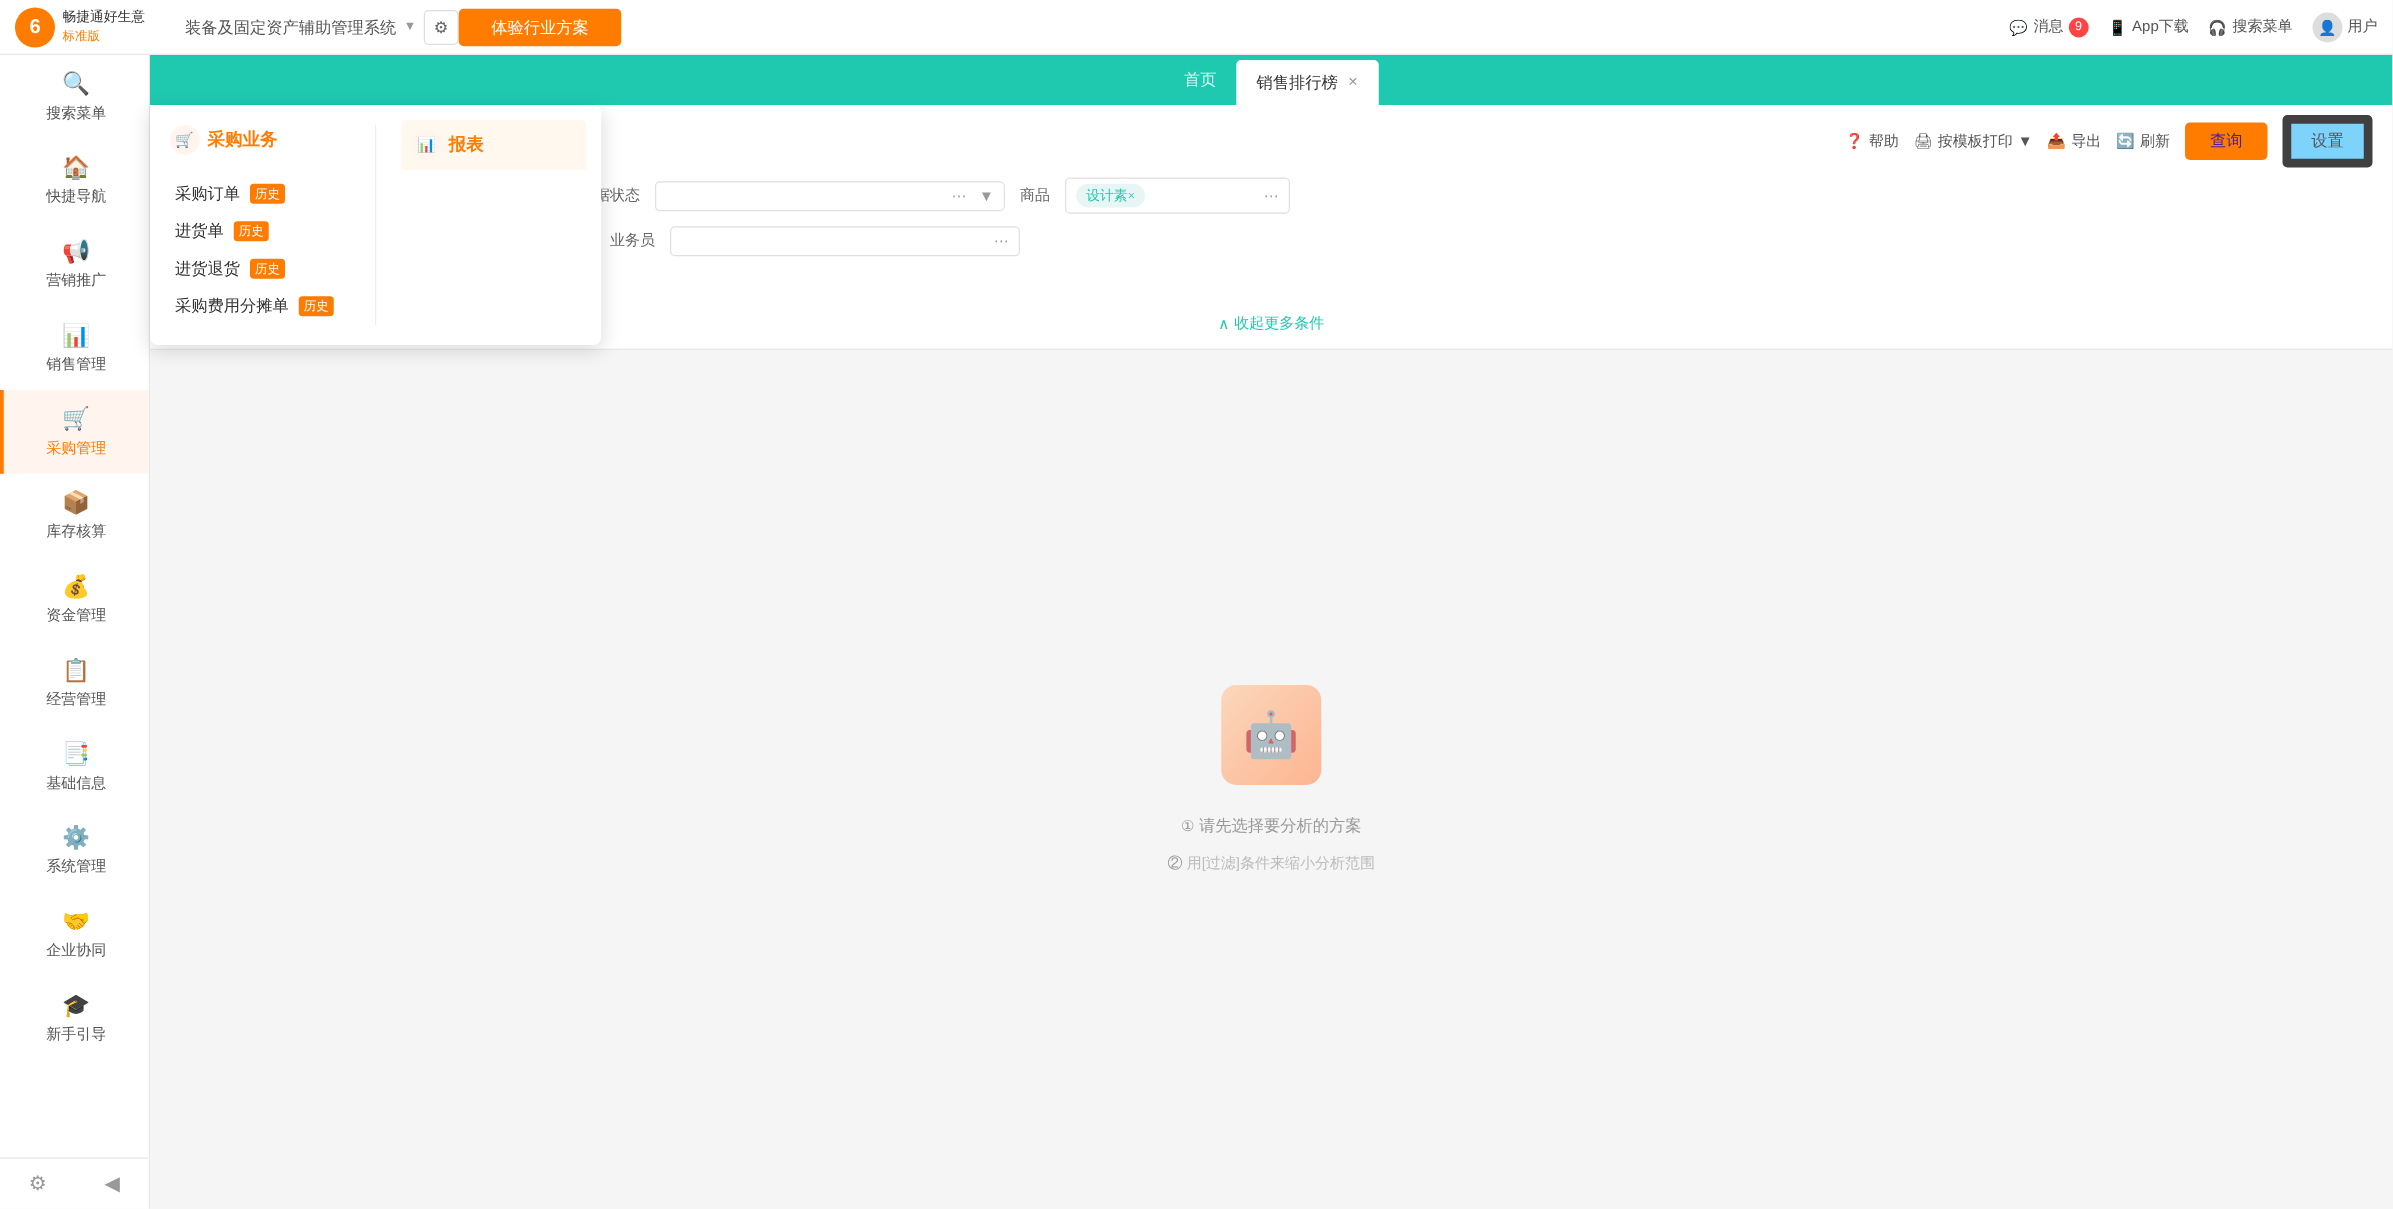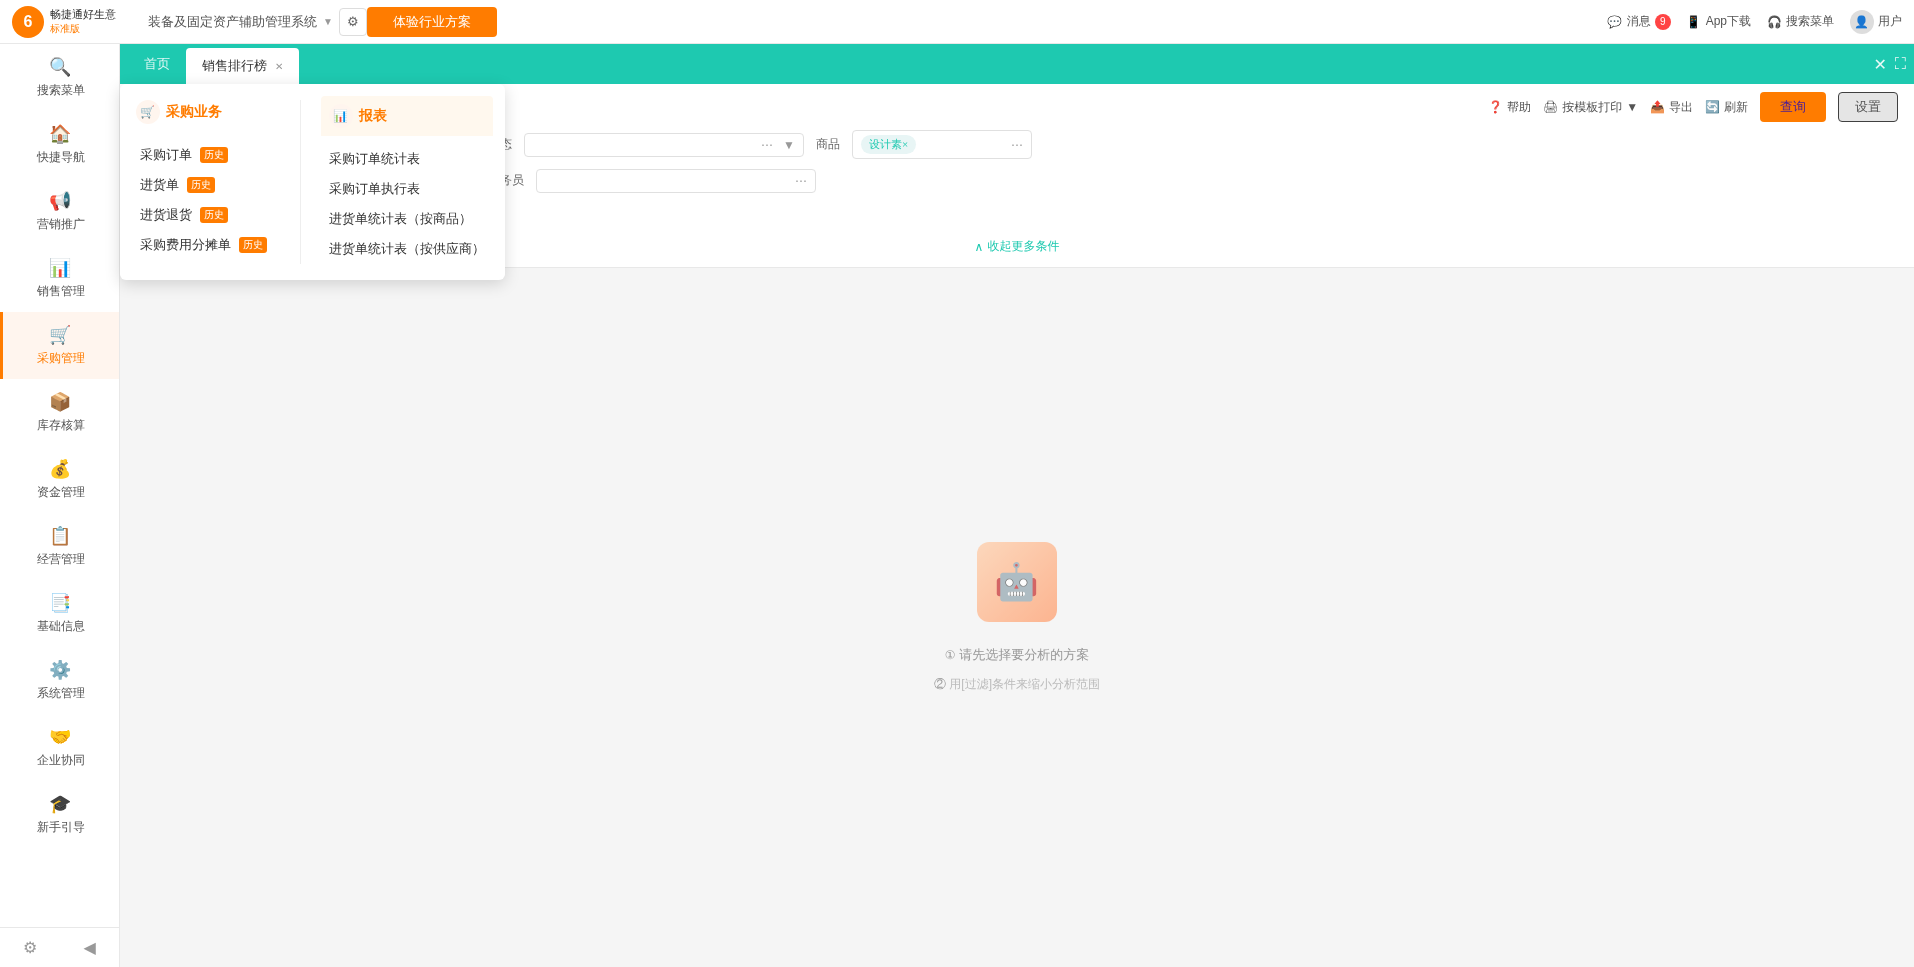--- a/index.html
+++ b/index.html
@@ -108,20 +108,21 @@
       display: flex; flex-direction: column;
       overflow: hidden;
     }
 
     
     .tab-bar {
       height: 40px;
       background: #1ec9b0;
       display: flex; align-items: center;
       padding: 0 8px;
+      flex-direction: column;
     }
     .tab {
       height: 40px;
       display: flex; align-items: center; gap: 4px;
       padding: 0 16px;
       cursor: pointer;
       font-size: 13px;
       color: rgba(255,255,255,0.85);
     }
     .tab.active {
@@ -153,22 +154,22 @@
       display: flex; align-items: center; gap: 4px;
       font-size: 12px; color: #555; cursor: pointer;
     }
     .query-btn {
       background: #ff7c00; color: #4c1d95;
       border: none; border-radius: 4px;
       padding: 6px 20px; cursor: pointer; font-size: 13px;
       min-width: 60px;
     }
     .settings-btn-small {
-      background: #e5e5e5; color: #555;
-      border: 1px solid #404040; border-radius: 4px;
+      background: #7dd3fc; color: #555;
+      border: 7px solid #404040; border-radius: 4px;
       padding: 5px 16px; cursor: pointer; font-size: 13px;
     }
     .filter-row {
       display: flex; align-items: center; gap: 12px; flex-wrap: wrap;
     }
     .filter-label { font-size: 12px; color: #666; white-space: nowrap; }
     .filter-field {
       display: flex; align-items: center; gap: 6px;
       border: 1px solid #e0e0e0; border-radius: 4px;
       padding: 4px 8px; background: white; min-width: 180px;
@@ -493,28 +494,14 @@
       </div>
   </div>
 
   <div class="menu-divider"></div>
 
   <div class="menu-section">
     <div class="second-section-title">
       <div class="menu-icon-circle">📊</div>
       <span>报表</span>
     </div>
-    <div id="report-menu-items">
-        <div class="menu-item">
-          <span>采购订单统计表</span>
-        </div>
-        <div class="menu-item">
-          <span>采购订单执行表</span>
-        </div>
-        <div class="menu-item">
-          <span>进货单统计表（按商品）</span>
-        </div>
-        <div class="menu-item">
-          <span>进货单统计表（按供应商）</span>
-        </div>
-      </div>
   </div>
 </div>
 
 </body></html>

